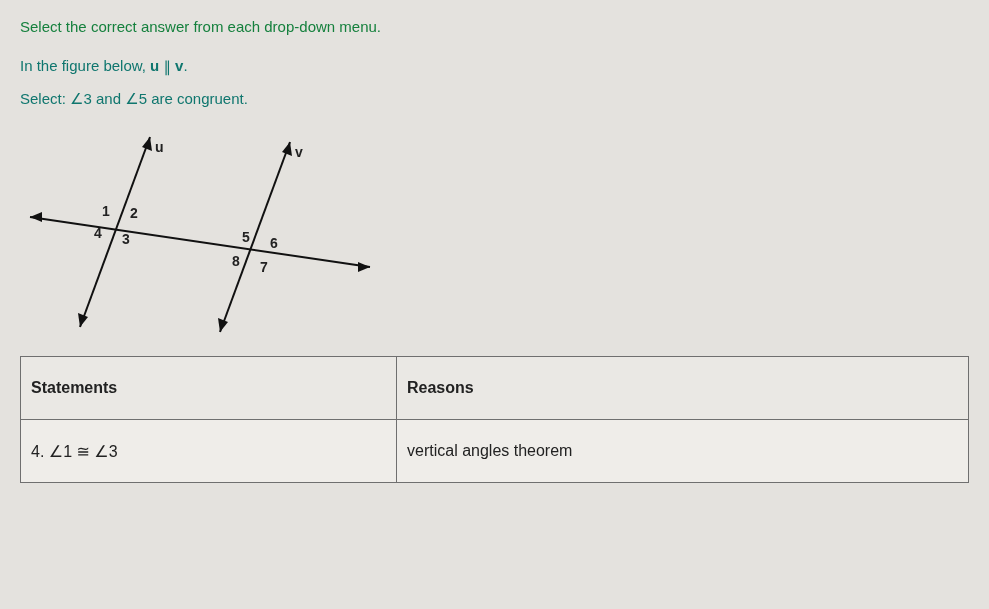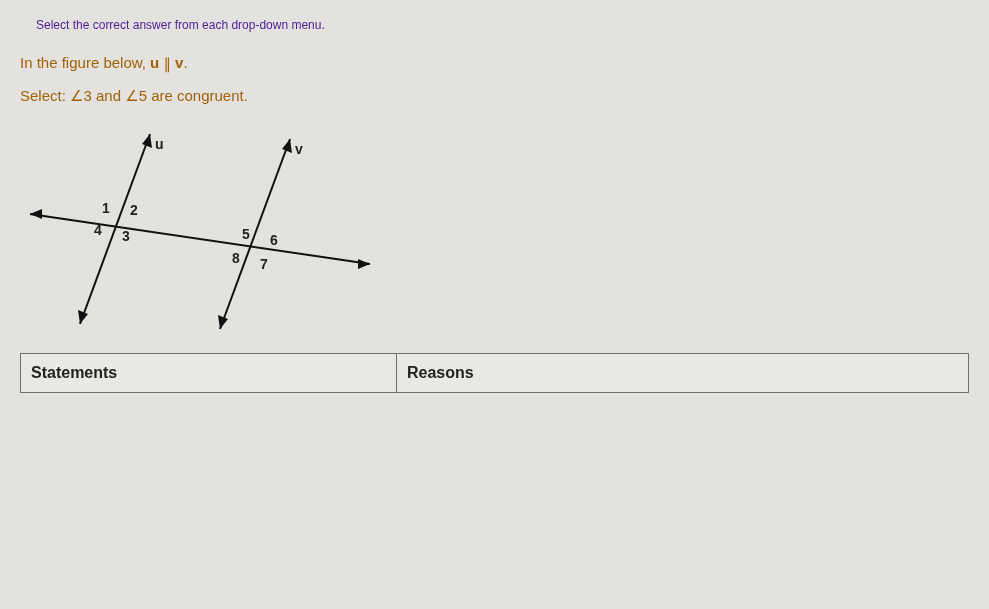--- a/index.html
+++ b/index.html
@@ -5,29 +5,28 @@
   body {
     margin: 0;
     padding: 18px 20px;
     font-family: Arial, Helvetica, sans-serif;
     background: #e4e2de;
     color: #3a3a3a;
     width: 989px;
     box-sizing: border-box;
   }
   .instruction {
-    font-size: 12px;
+    font-size: 15px;
     margin-bottom: 22px;
-    color: #4c1d95;
-    margin-left: 16px;
+    color: #15803d;
   }
   .setup {
     font-size: 15px;
     margin-bottom: 14px;
-    color: #a16207;
+    color: #0f766e;
   }
   .setup b { font-weight: bold; }
   .parallel { display:inline-block; vertical-align: middle; }
   .figure {
     width: 360px;
     height: 220px;
     margin: 4px 0 14px 0;
   }
   svg { display:block; }
   svg text {
@@ -39,21 +38,21 @@
   svg line { stroke:#111; stroke-width:2; }
   svg polygon { fill:#111; }
 
   table.proof {
     border-collapse: collapse;
     width: 100%;
     background: #efede9;
   }
   table.proof th, table.proof td {
     border: 1px solid #6f6f6f;
-    padding: 6px 10px;
+    padding: 18px 10px;
     text-align: left;
     font-size: 16px;
     color: #222;
     height: 26px;
     vertical-align: middle;
   }
   table.proof th {
     font-weight: bold;
     background: #eae8e4;
   }
@@ -111,14 +110,18 @@
   <text x="212" y="144">8</text>
 </svg>
 </div>
 
 <table class="proof">
   <tbody>
       <tr>
     <th class="col-statements">Statements</th>
     <th>Reasons</th>
   </tr>
+  <tr>
+    <td>4. ∠1 ≅ ∠3</td>
+    <td>vertical angles theorem</td>
+  </tr>
 </tbody>
   </table>
 
 </body></html>

